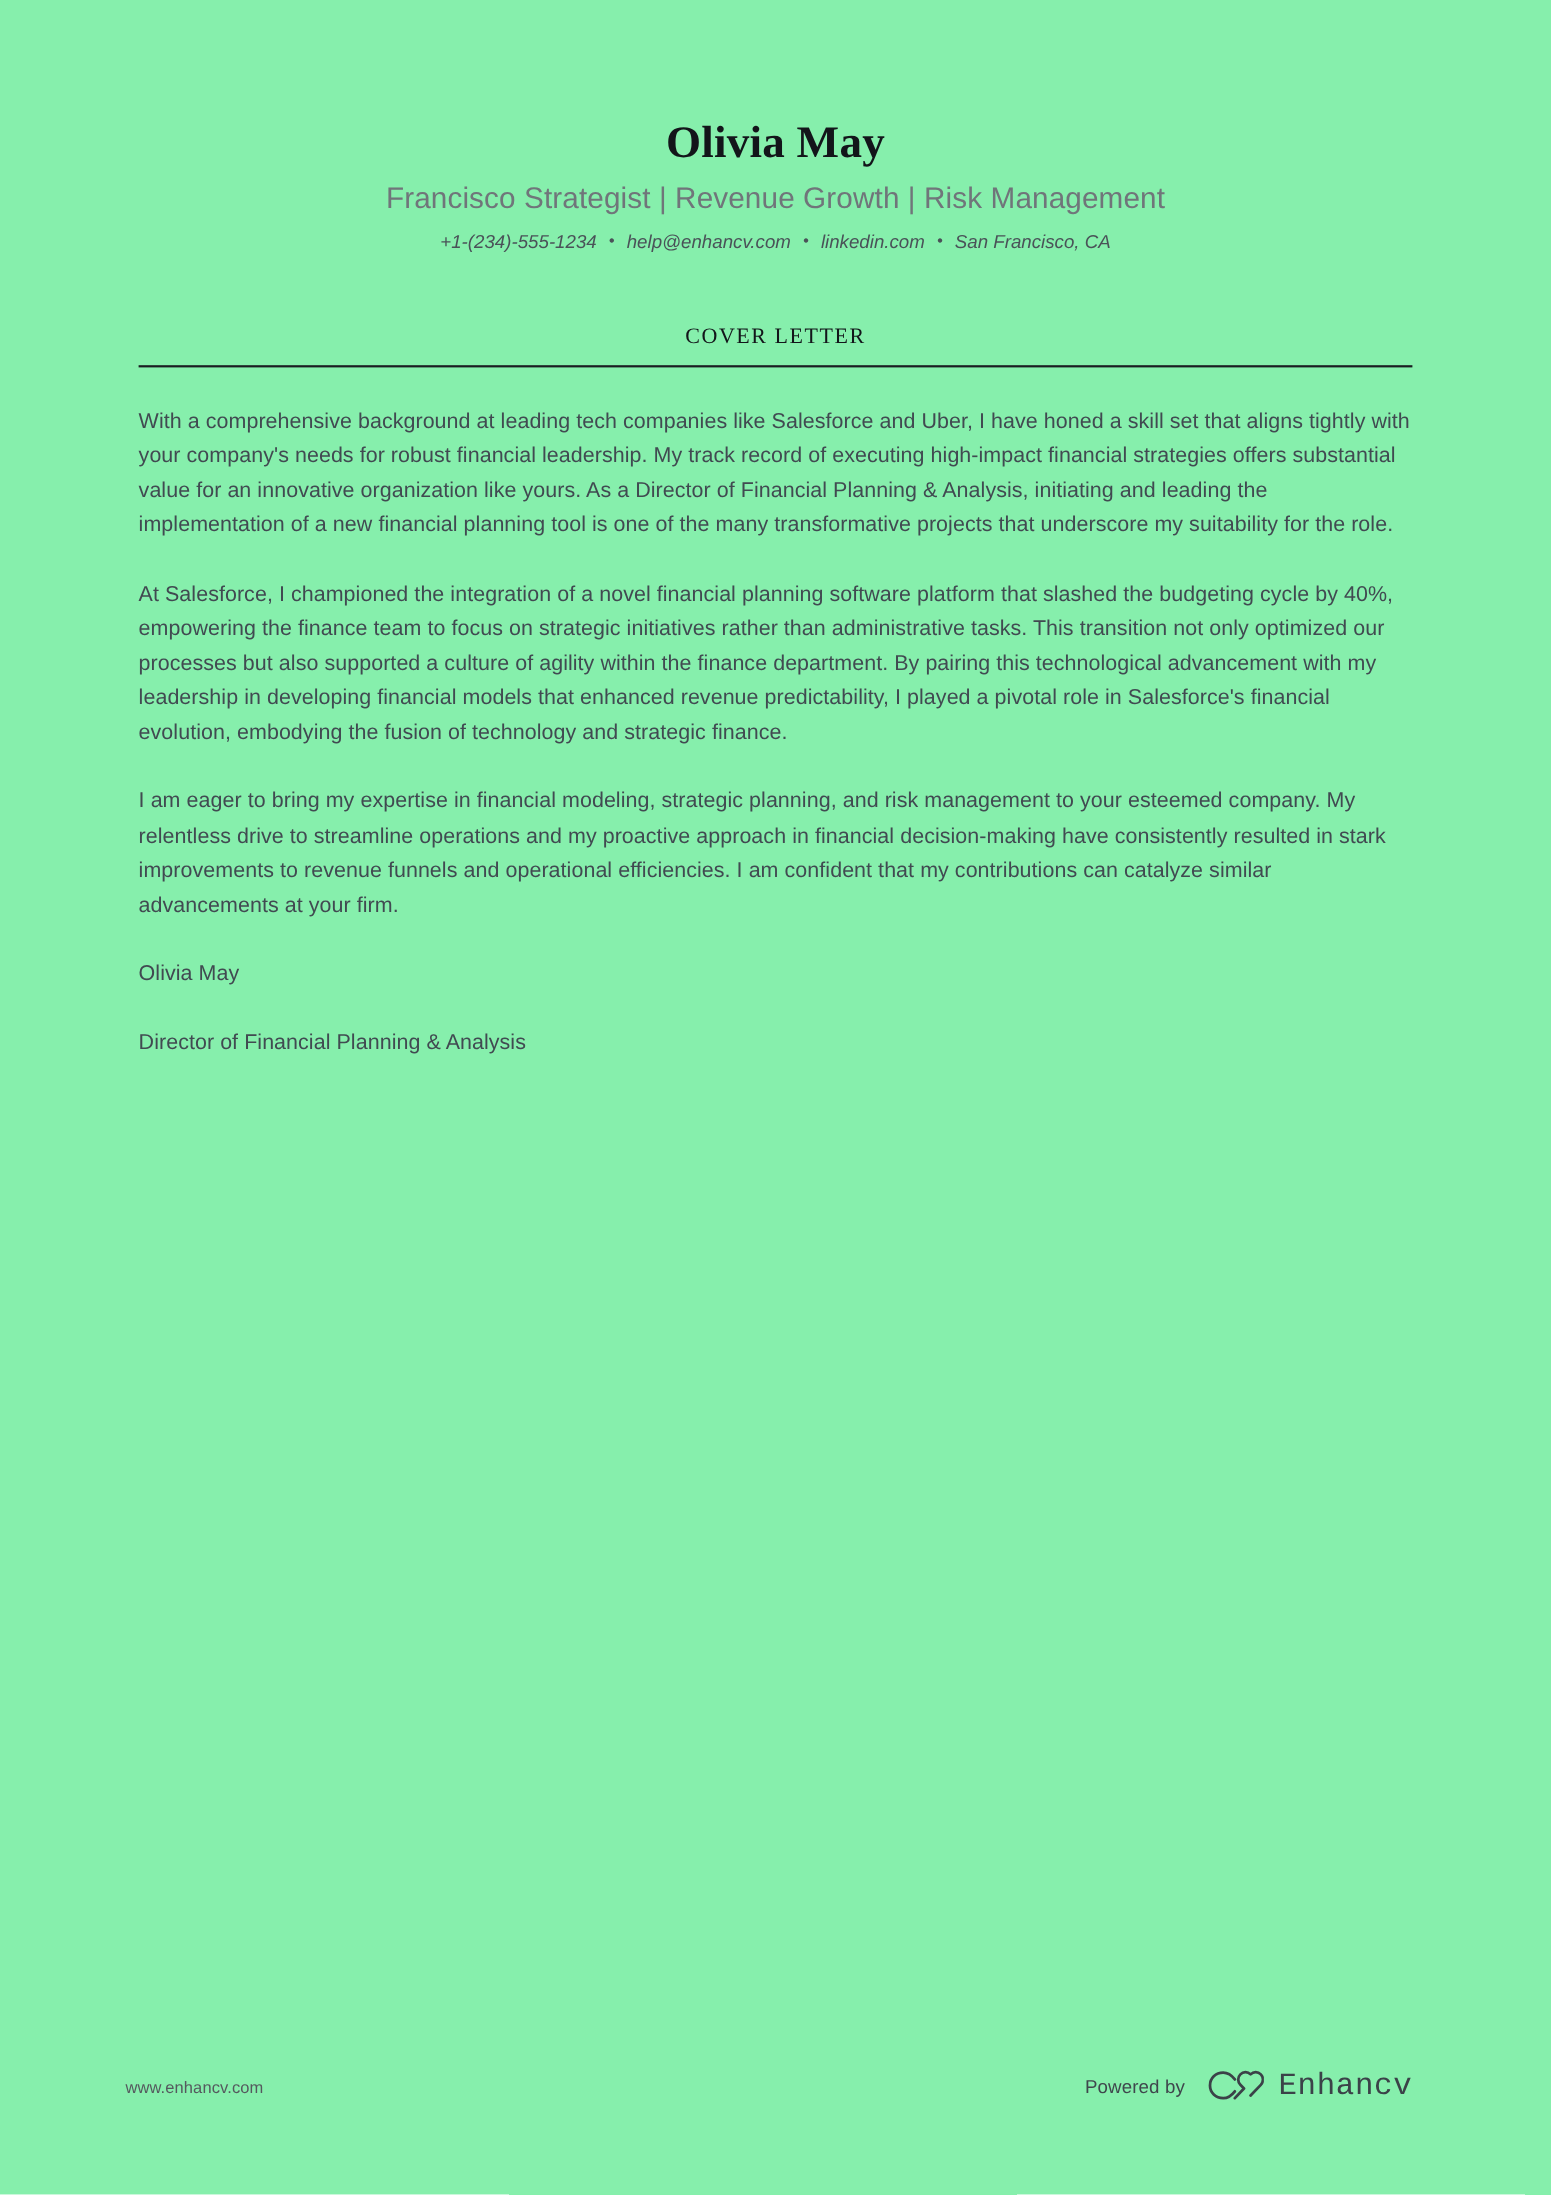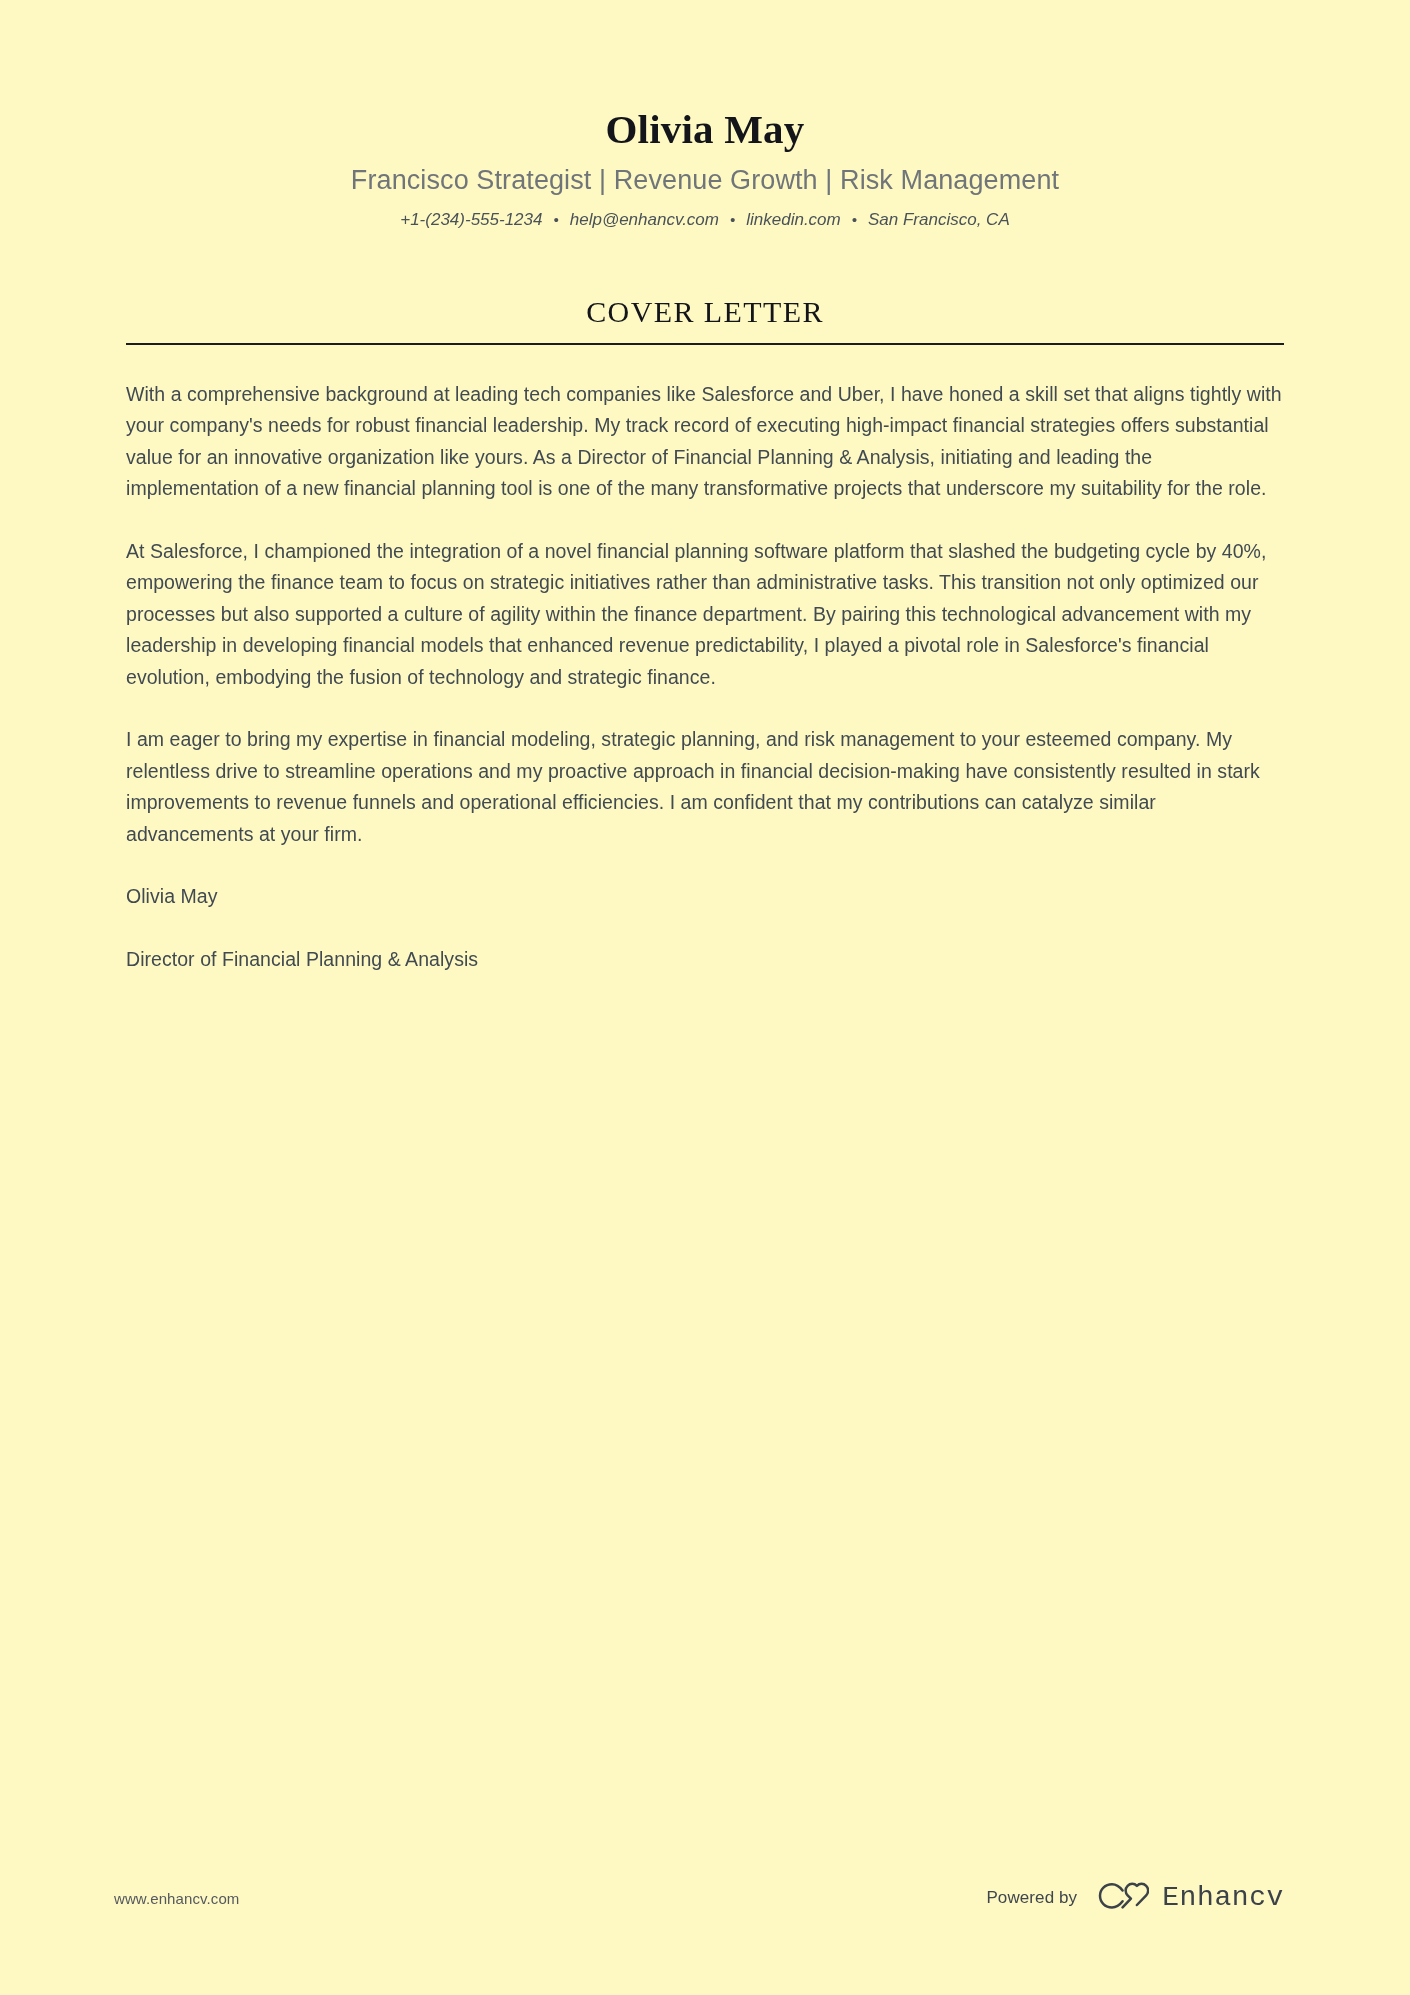--- a/index.html
+++ b/index.html
@@ -11,21 +11,21 @@
     width: 1410px;
     height: 1995px;
     position: relative;
     font-family: "DejaVu Sans", sans-serif;
     -webkit-font-smoothing: antialiased;
   }
 
   .page {
     position: absolute;
     inset: 0;
-    background: #fef9c3;
+    background: #86efac;
     box-sizing: border-box;
     padding: 0;
     overflow: hidden;
   }
 
   
   .header {
     padding-top: 108px;
     text-align: center;
   }
@@ -70,21 +70,21 @@
     top: -1px;
   }
 
   
   .section-wrap {
     margin-top: 63px;
     padding: 0 126px;
   }
   .section-title {
     font-family: "Liberation Serif", "DejaVu Serif", serif;
-    font-size: 30px;
+    font-size: 20px;
     font-weight: 400;
     color: #13151a;
     text-align: center;
     letter-spacing: 1.4px;
     margin: 0;
     padding-bottom: 14px;
   }
   .rule {
     height: 2px;
     background: #1a1d21;

